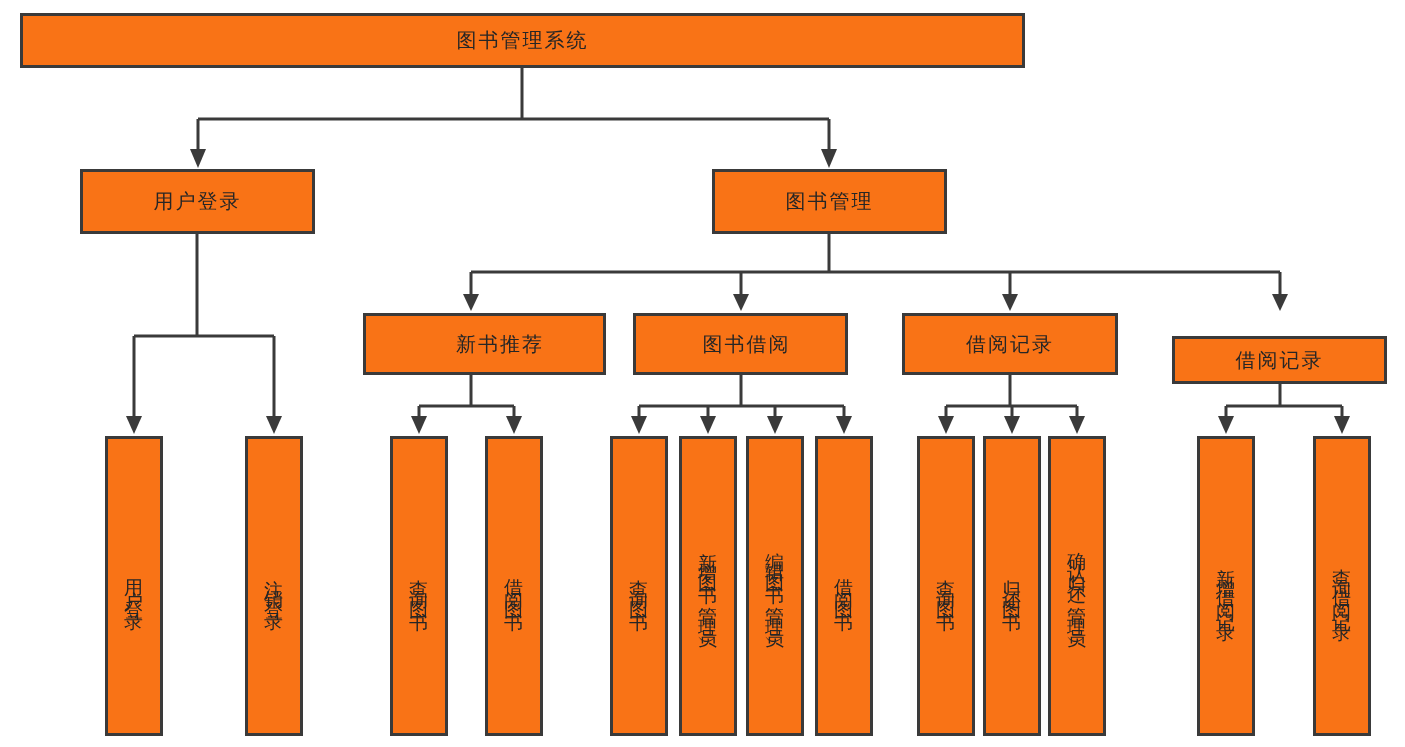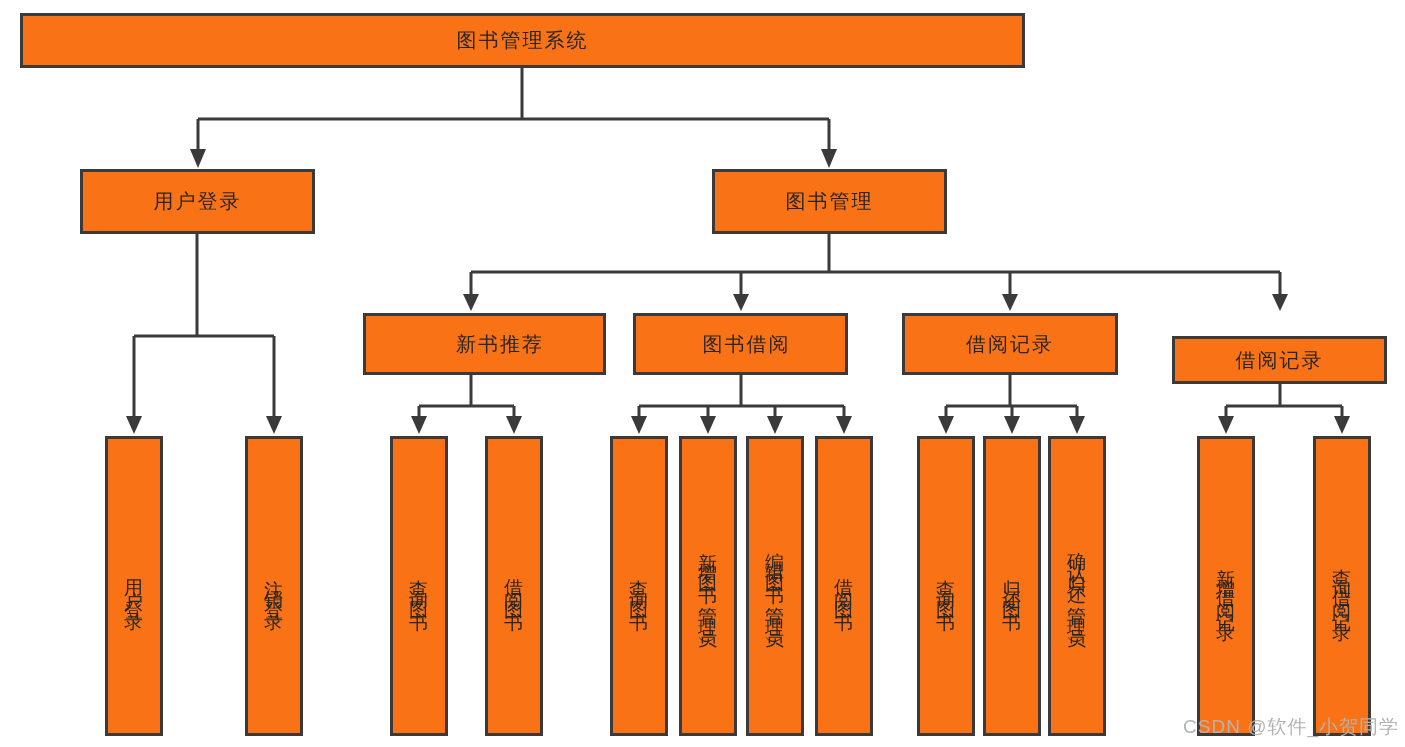--- a/index.html
+++ b/index.html
@@ -128,15 +128,14 @@
     <span class="vtext">确认归还（管理员）</span>
   </div>
 
   <div class="box leaf" style="left:1197px;">
     <span class="vtext">新增借阅记录</span>
   </div>
   <div class="box leaf" style="left:1313px;">
     <span class="vtext">查询借阅记录</span>
   </div>
 
-  <div class="watermark">CSDN @软件_小贺同学</div>
 
 </div>
 
 </body></html>

